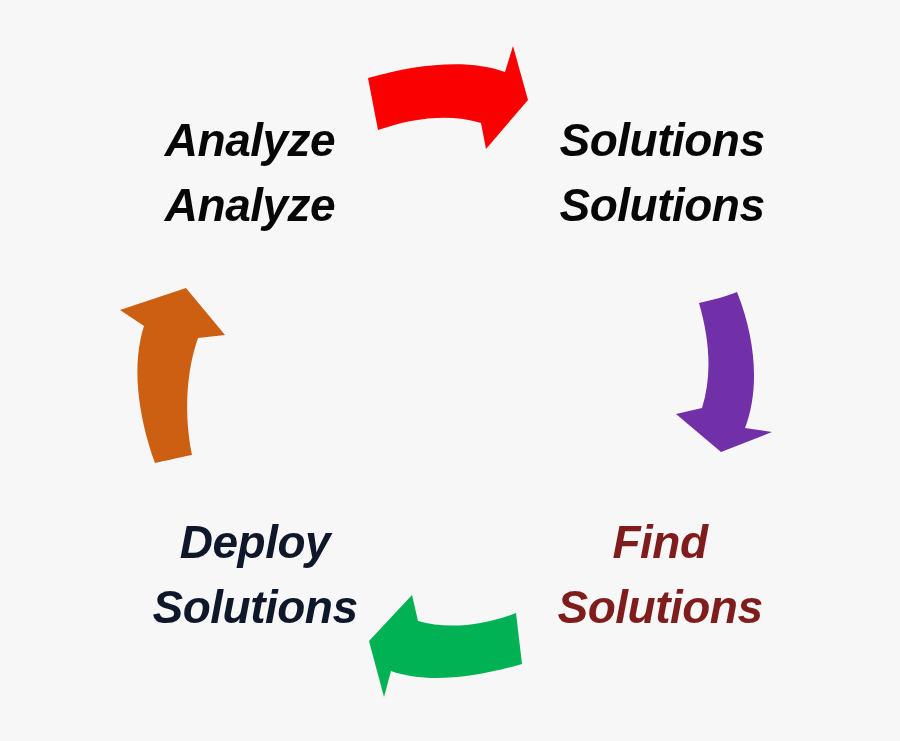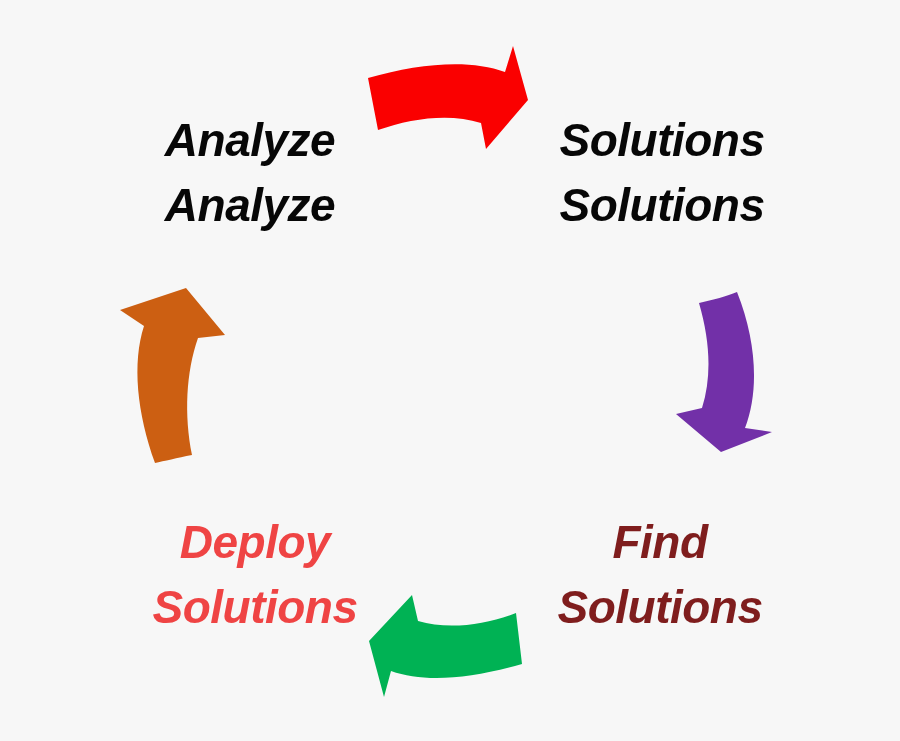--- a/index.html
+++ b/index.html
@@ -131,18 +131,18 @@
   <div class="node-label" id="label-identify-obstacles" style="color: rgb(7, 7, 7);">
     <span class="line">Solutions</span>
     <span class="line">Solutions</span>
   </div>
 
   <div class="node-label" id="label-find-solutions" style="color: #7f1d1d;">
     <span class="line">Find</span>
     <span class="line">Solutions</span>
   </div>
 
-  <div class="node-label" id="label-deploy-solutions" style="color: #ef4444;">
+  <div class="node-label" id="label-deploy-solutions" style="color: #0f172a;">
     <span class="line">Deploy</span>
     <span class="line">Solutions</span>
   </div>
 
 </div>
 
 </body></html>

